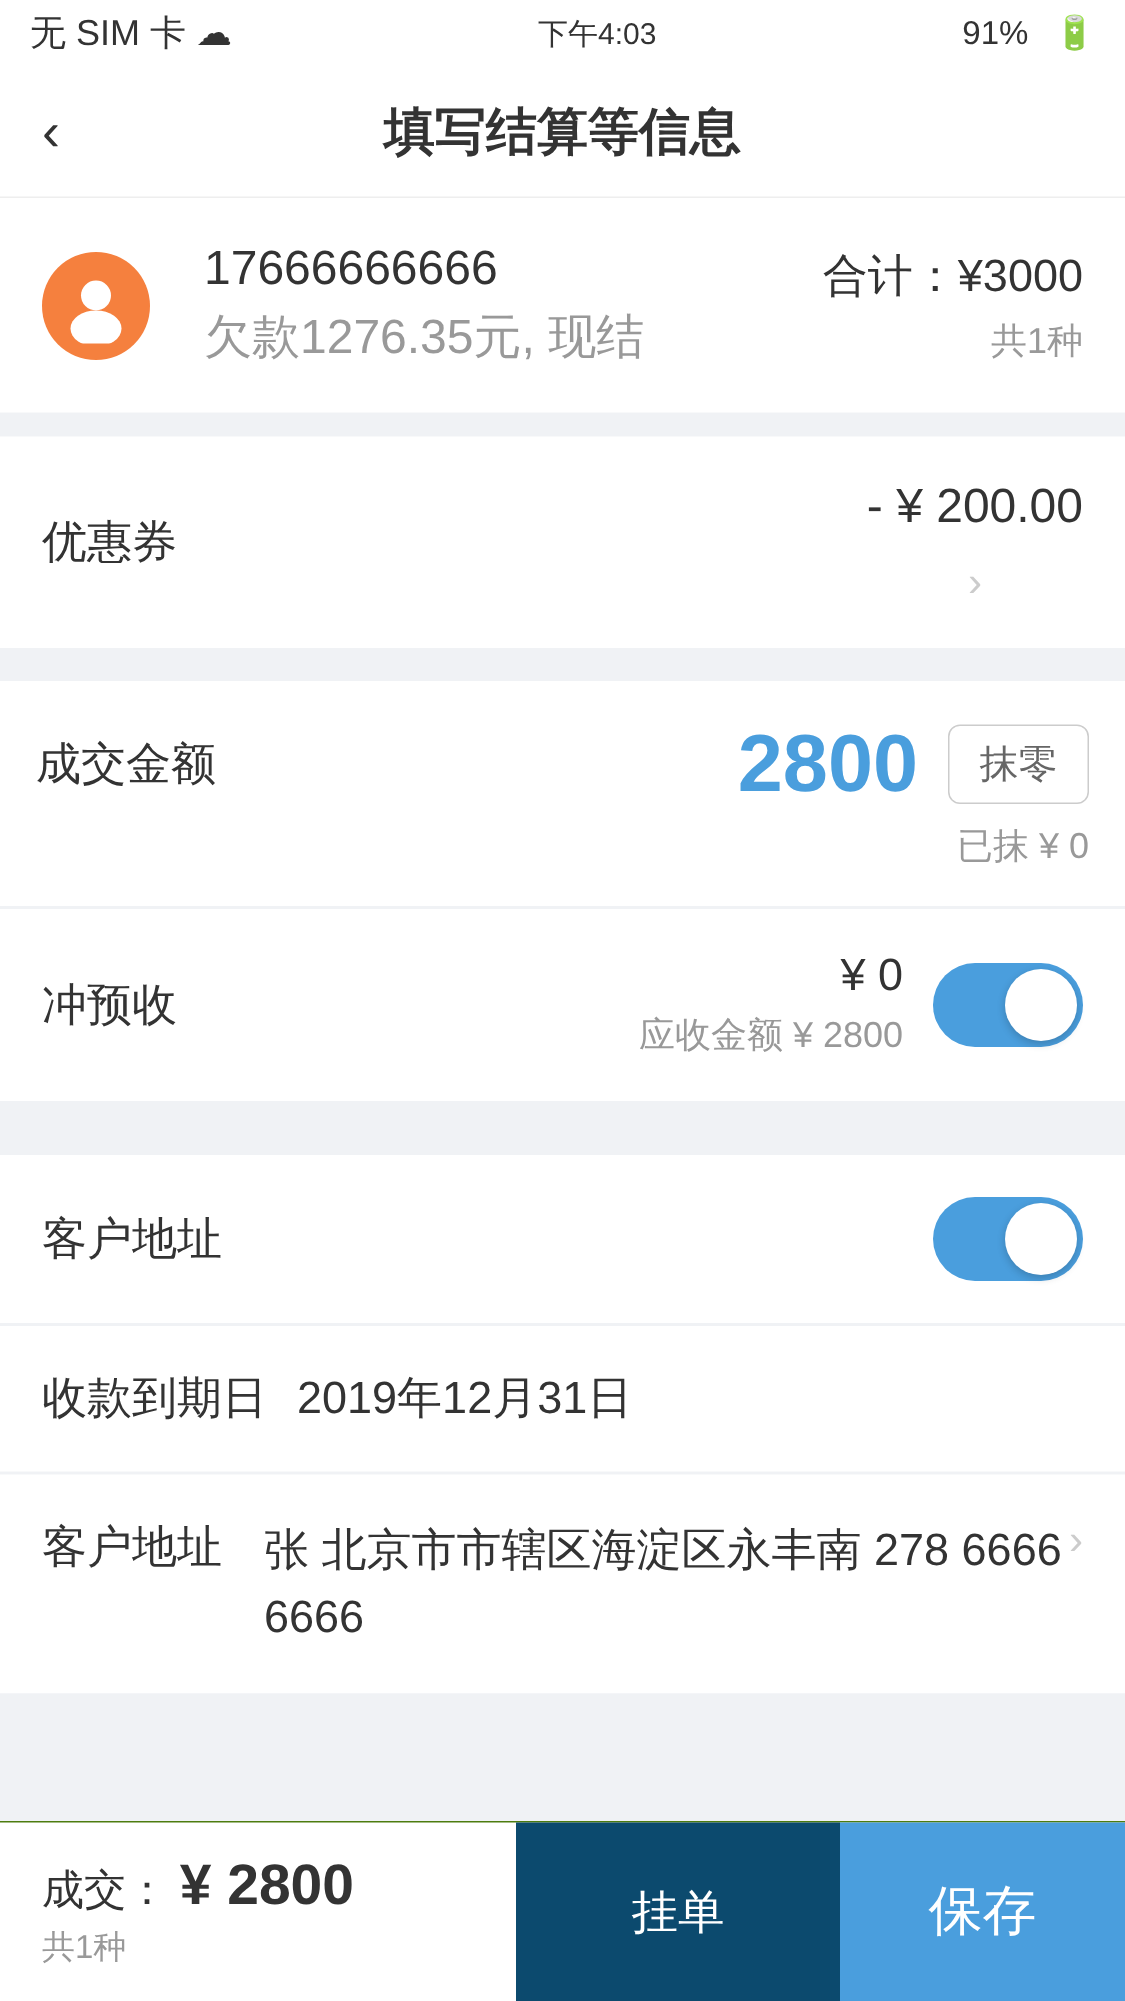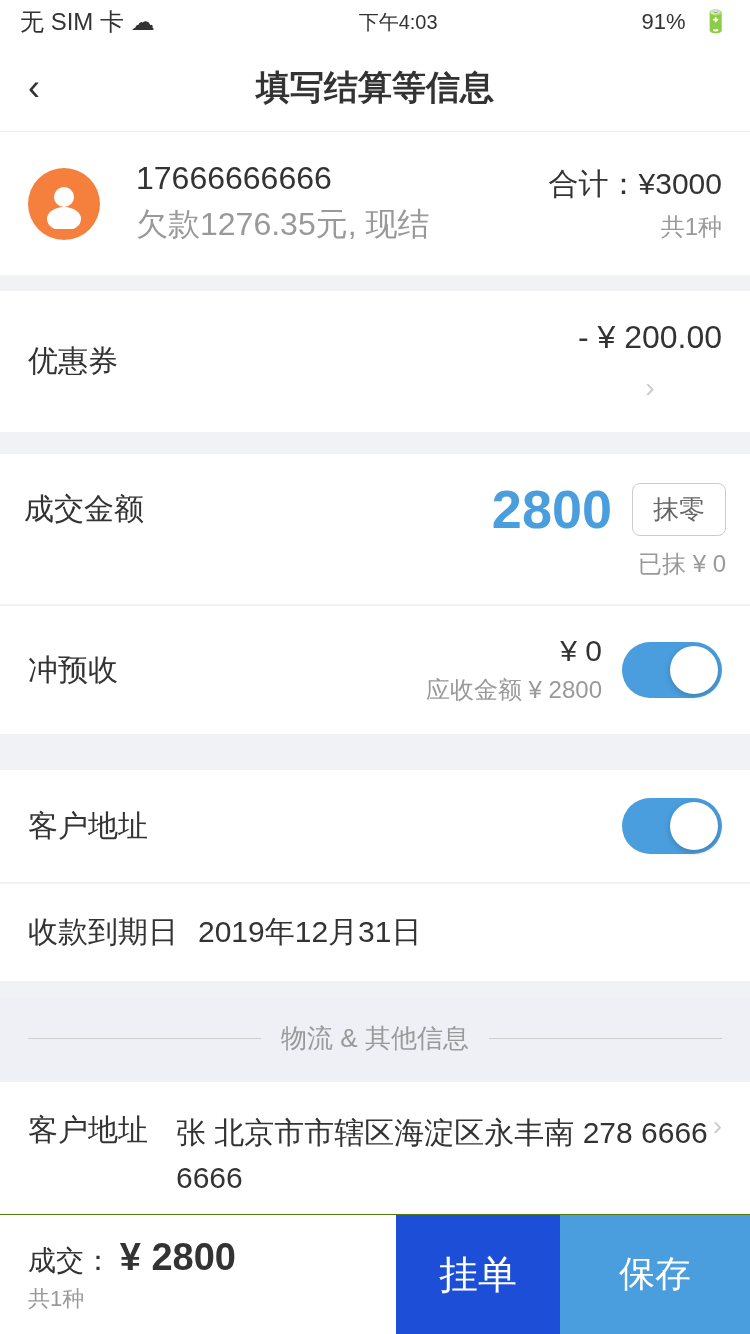--- a/index.html
+++ b/index.html
@@ -239,27 +239,27 @@
       border-top: 1px solid #4d7c0f;
     }
     .bottom-summary {
       flex: 1;
       padding: 0 28px;
     }
     .bottom-deal { font-size: 28px; color: #333; }
     .bottom-deal-amount { font-size: 38px; font-weight: 600; color: #333; }
     .bottom-count { font-size: 22px; color: #999; margin-top: 4px; }
     .btn-hang {
-      width: 164px;
+      width: 216px;
       height: 120px;
-      background: #1d4ed8;
-      display: flex;
-      align-items: center;
-      justify-content: center;
-      font-size: 39px;
+      background: #0c4a6e;
+      display: flex;
+      align-items: center;
+      justify-content: center;
+      font-size: 31px;
       color: #fff;
       font-weight: 500;
       cursor: pointer;
     }
     .btn-save {
       width: 190px;
       height: 120px;
       background: #4a9edd;
       display: flex;
       align-items: center;
@@ -357,25 +357,20 @@
     <div class="toggle">
       <div class="toggle-thumb"></div>
     </div>
   </div>
 
   <div class="duedate-section">
     <div class="duedate-label">收款到期日</div>
     <div class="duedate-value">2019年12月31日</div>
   </div>
 
-  <div class="logistics-header">
-    <div class="logistics-line"></div>
-    <div class="logistics-title">物流 &amp; 其他信息</div>
-    <div class="logistics-line"></div>
-  </div>
 
   <div class="address-section">
     <div class="address-label">客户地址</div>
     <div class="address-value">张 北京市市辖区海淀区永丰南 278 6666 6666</div>
     <span class="chevron-right">›</span>
   </div>
 
   <div class="extra-space"></div>
 
 </div>

